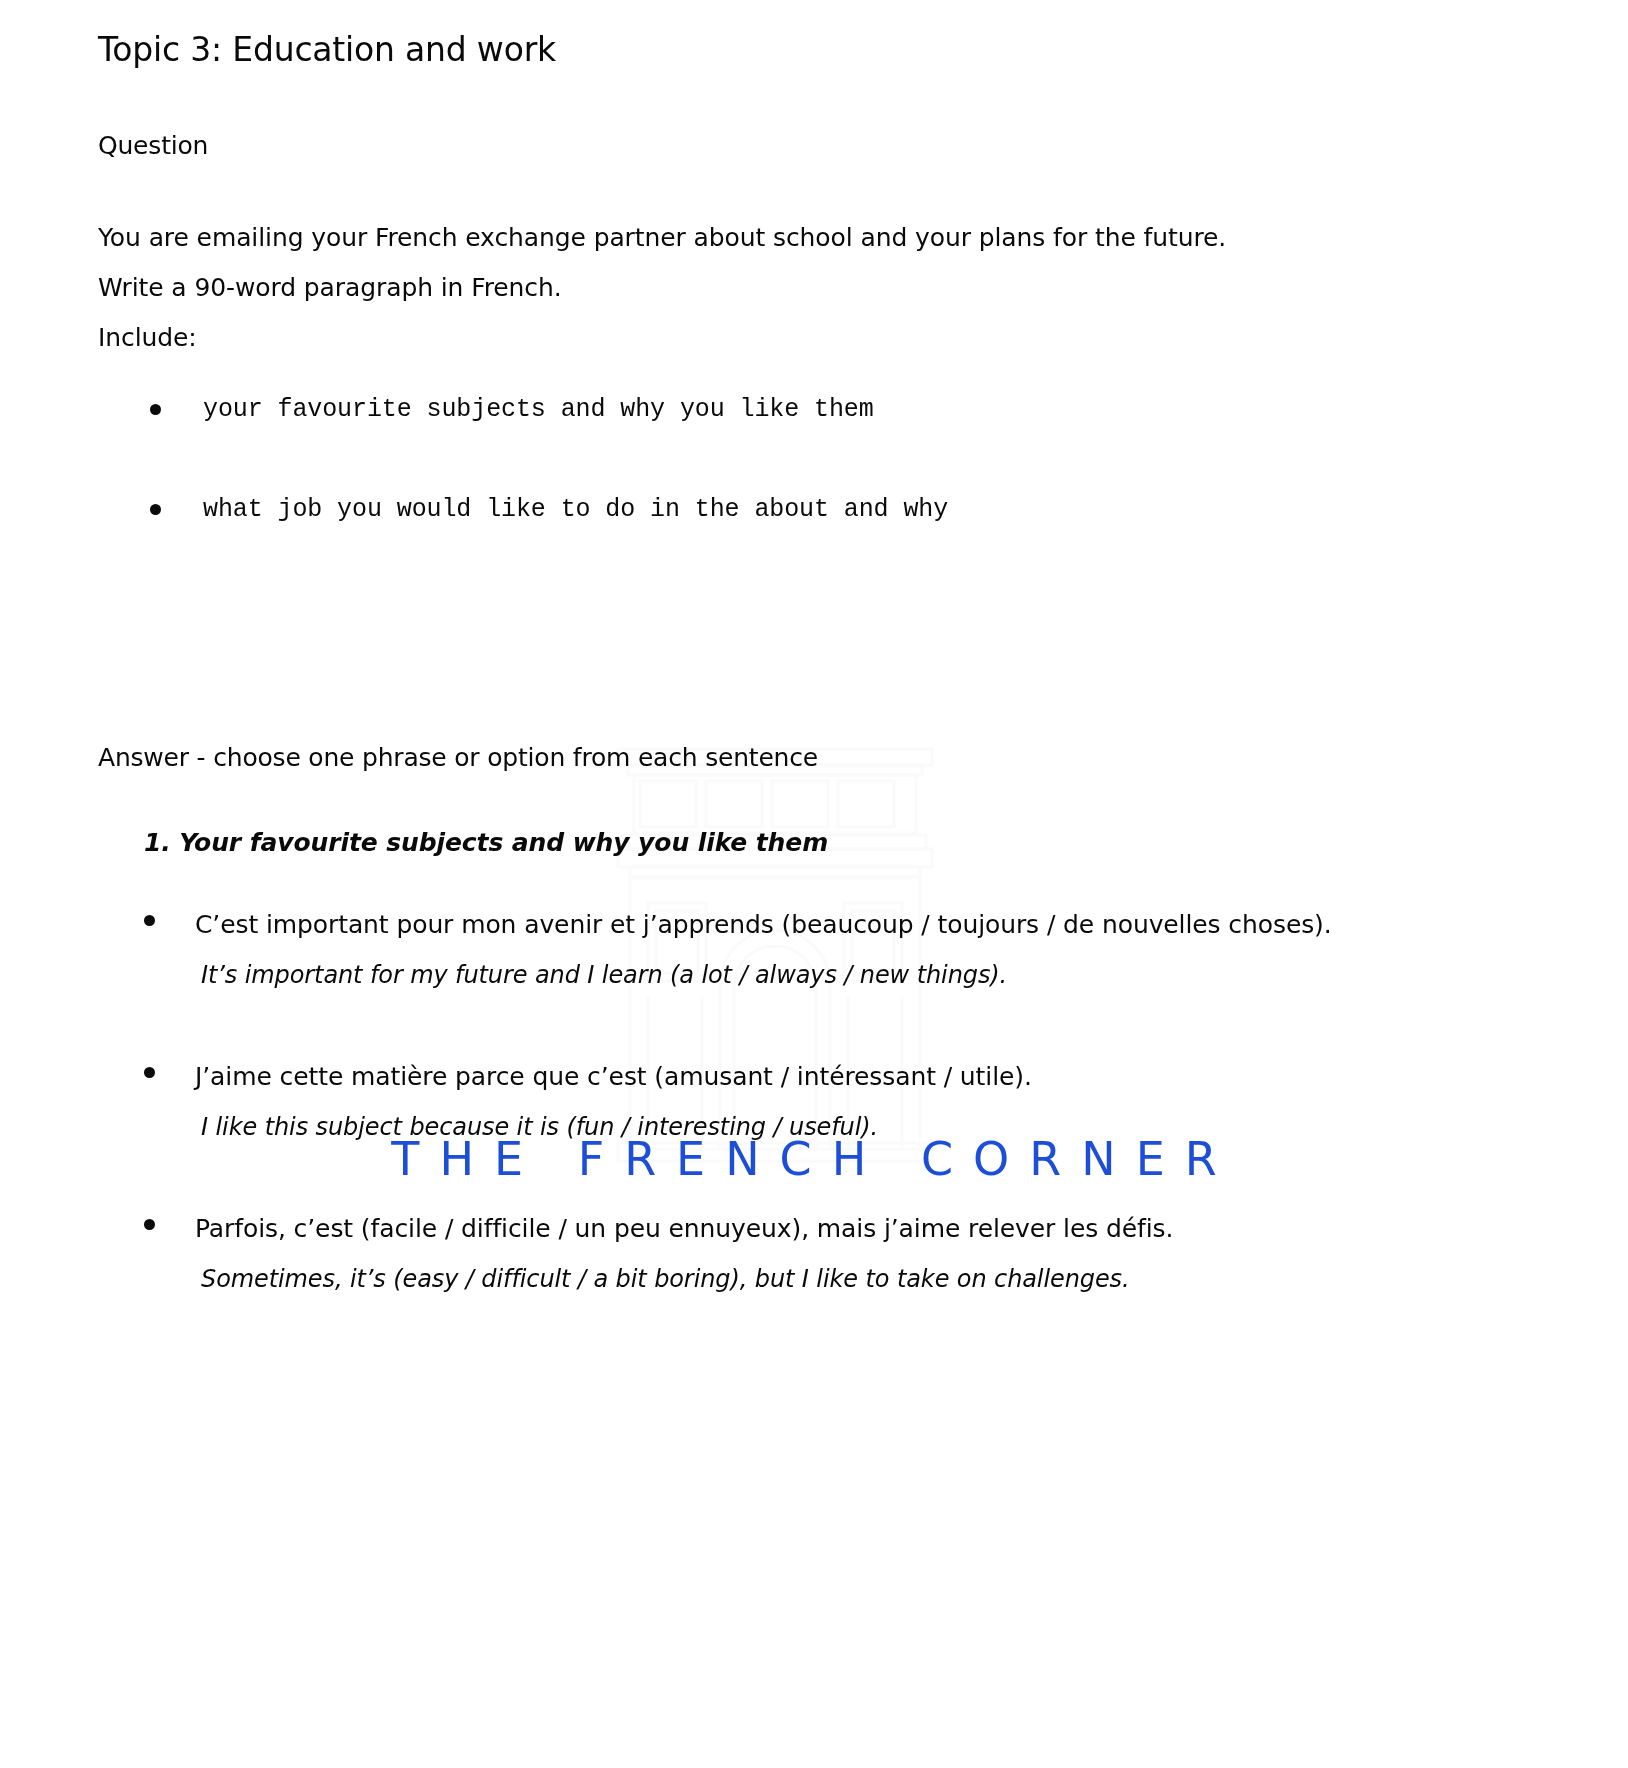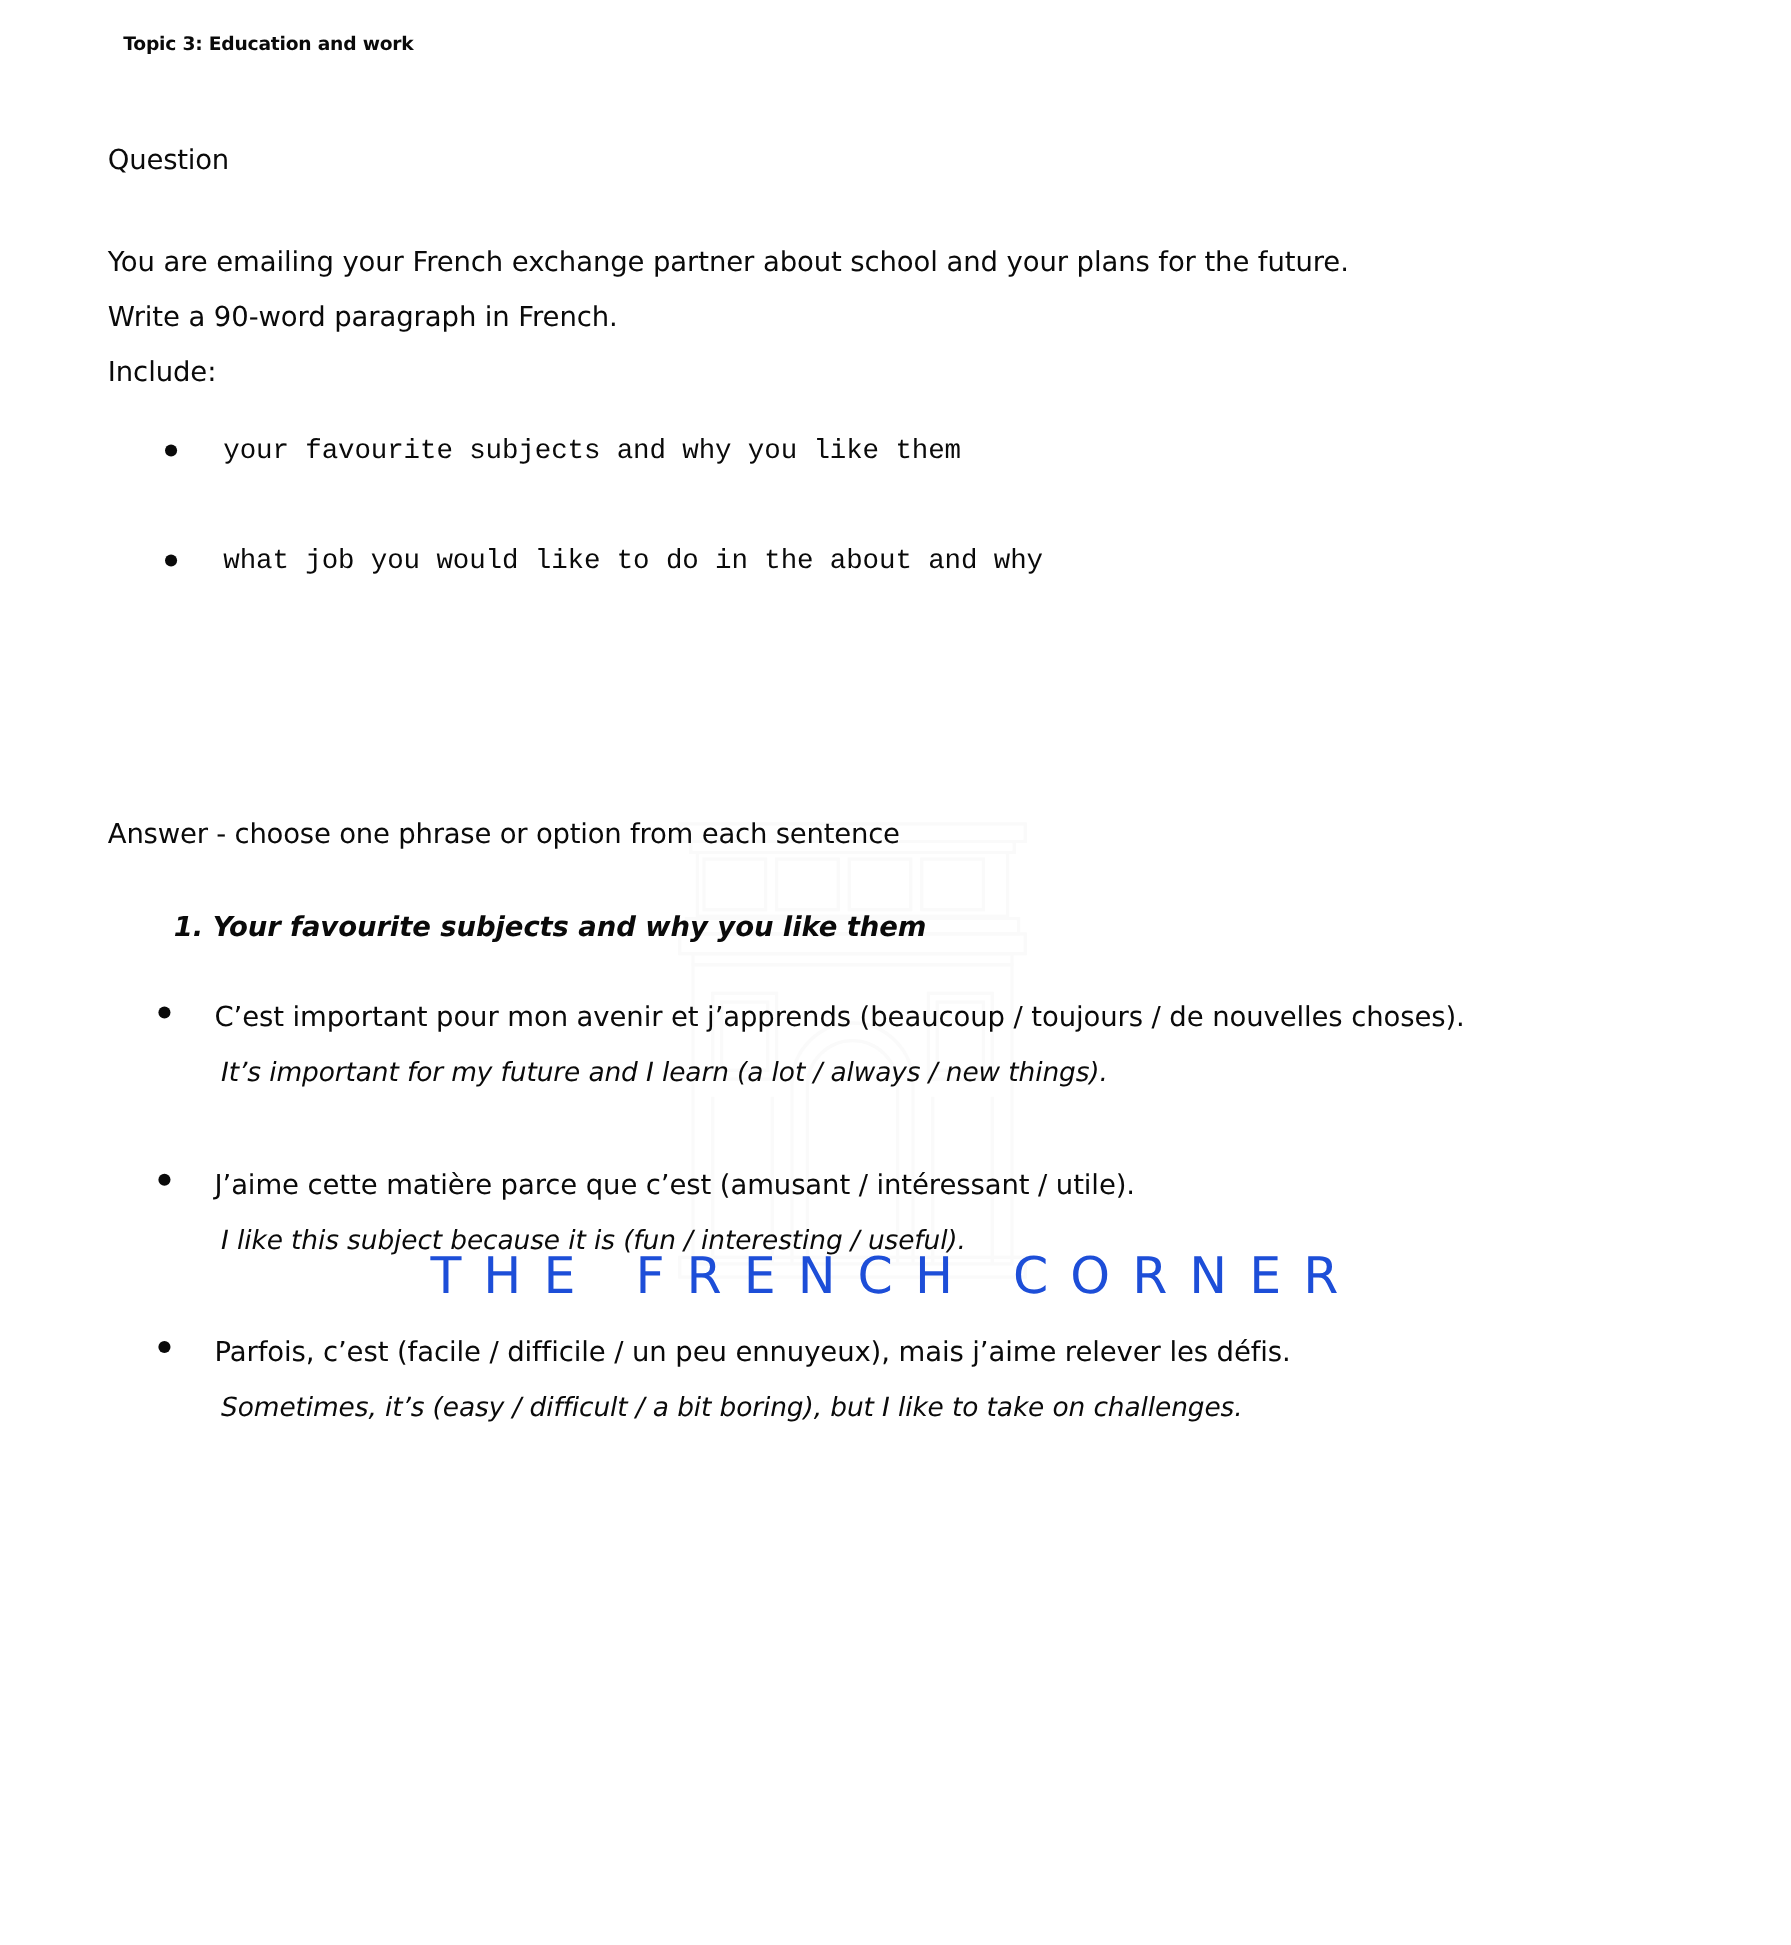--- a/index.html
+++ b/index.html
@@ -50,24 +50,23 @@
   
   .page {
     position: relative;
     z-index: 1;
     padding: 0;
   }
   .doc-title {
     position: absolute;
     left: 98px;
     top: 30px;
-    font-size: 17px;
-    font-weight: 700;
+    font-size: 33px;
+    font-weight: 400;
     letter-spacing: -0.2px;
-    margin-left: 14px;
   }
   .section-heading {
     position: absolute;
     left: 98px;
     font-size: 25px;
     font-weight: 400;
     letter-spacing: -0.2px;
   }
   #question-heading { top: 131px; }
   #answer-heading   { top: 743px; }
@@ -115,21 +114,20 @@
   }
 
   .answer-subheading {
     position: absolute;
     left: 144px;
     top: 828px;
     font-size: 25px;
     font-weight: 700;
     font-style: italic;
     letter-spacing: -0.1px;
-    margin-left: 14px;
   }
 
   .a-bullets {
     position: absolute;
     left: 144px;
     top: 900px;
     width: 1360px;
     margin: 0;
     padding: 0;
     list-style: none;

